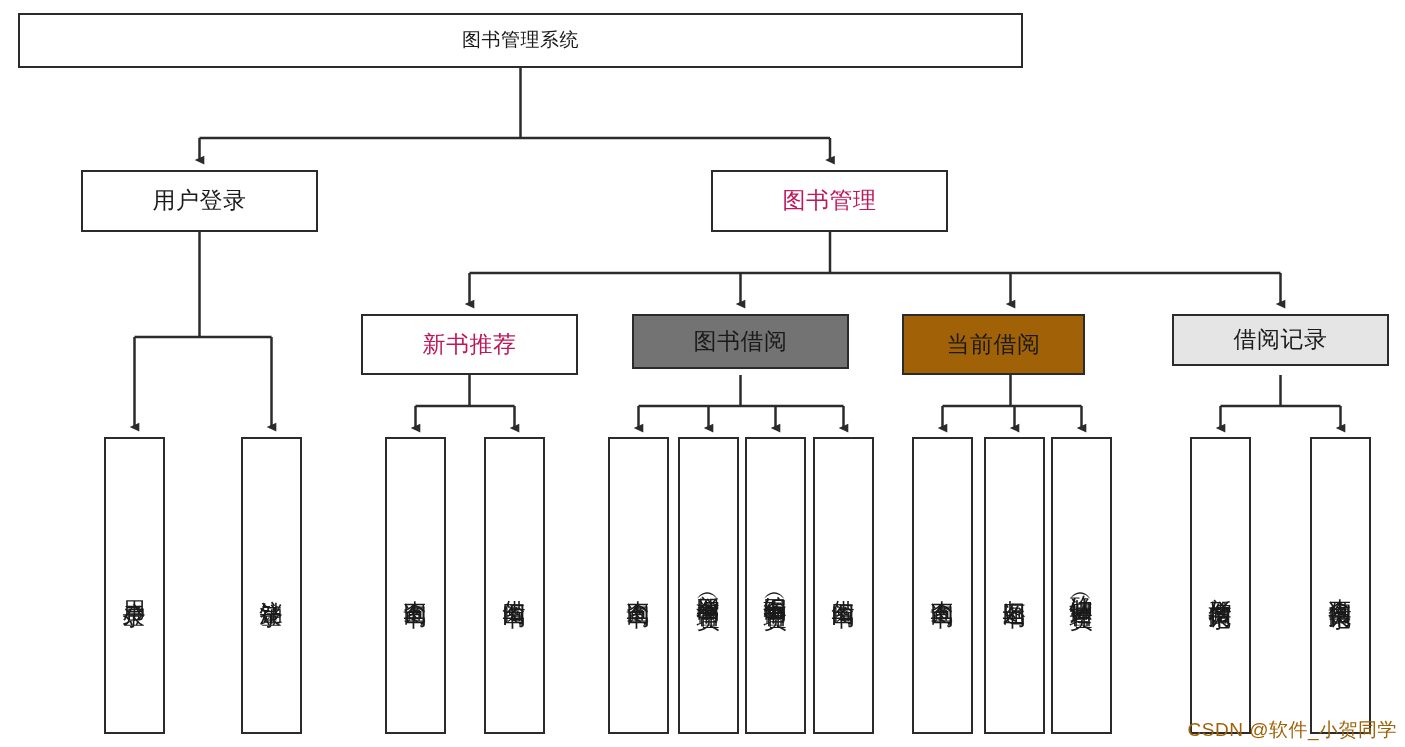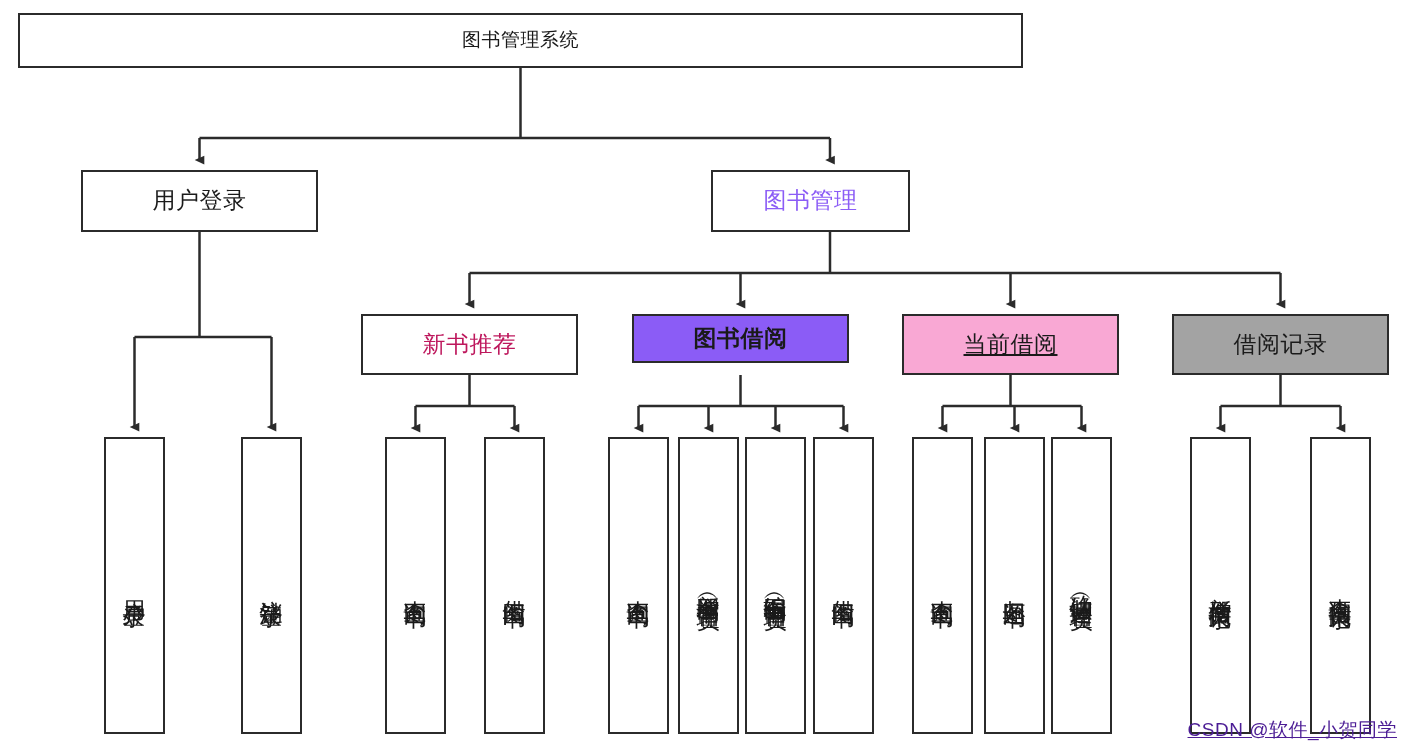--- a/index.html
+++ b/index.html
@@ -125,34 +125,34 @@
     </g>
   </svg>
 
   <div class="node root horiz" style="left: 18px; top: 13px; width: 1005px; height: 55px; border-color: rgb(43, 43, 43); background: rgb(255, 255, 255); color: rgb(26, 26, 26);">
     <span class="label">图书管理系统</span>
   </div>
 
   <div class="node horiz" style="left: 81px; top: 170px; width: 237px; height: 62px; border-color: rgb(43, 43, 43); background: rgb(255, 255, 255); color: rgb(26, 26, 26);">
     <span class="label">用户登录</span>
   </div>
-  <div class="node horiz" style="left: 711px; top: 170px; width: 199px; height: 62px; border-color: rgb(43, 43, 43); background: rgb(255, 255, 255); color: #8b5cf6;">
+  <div class="node horiz" style="left: 711px; top: 170px; width: 237px; height: 62px; border-color: rgb(43, 43, 43); background: rgb(255, 255, 255); color: #be185d;">
     <span class="label">图书管理</span>
   </div>
 
   <div class="node horiz" style="left: 361px; top: 314px; width: 217px; height: 61px; border-color: rgb(43, 43, 43); background: rgb(255, 255, 255); color: #be185d;">
     <span class="label">新书推荐</span>
   </div>
-  <div class="node horiz" style="left: 632px; top: 314px; width: 217px; height: 49px; border-color: rgb(43, 43, 43); background: #8b5cf6; color: rgb(26, 26, 26); font-weight: bold;">
+  <div class="node horiz" style="left: 632px; top: 314px; width: 217px; height: 55px; border-color: rgb(43, 43, 43); background: #737373; color: rgb(26, 26, 26);">
     <span class="label">图书借阅</span>
   </div>
-  <div class="node horiz" style="left: 902px; top: 314px; width: 217px; height: 61px; border-color: rgb(43, 43, 43); background: #f9a8d4; color: rgb(26, 26, 26); text-decoration: underline;">
+  <div class="node horiz" style="left: 902px; top: 314px; width: 183px; height: 61px; border-color: rgb(43, 43, 43); background: #a16207; color: rgb(26, 26, 26);">
     <span class="label">当前借阅</span>
   </div>
-  <div class="node horiz" style="left: 1172px; top: 314px; width: 217px; height: 61px; border-color: rgb(43, 43, 43); background: #a3a3a3; color: rgb(26, 26, 26);">
+  <div class="node horiz" style="left: 1172px; top: 314px; width: 217px; height: 52px; border-color: rgb(43, 43, 43); background: #e5e5e5; color: rgb(26, 26, 26);">
     <span class="label">借阅记录</span>
   </div>
 
   <div class="node vert" style="left: 104px; top: 437px; width: 61px; height: 297px; border-color: rgb(43, 43, 43); background: rgb(255, 255, 255); color: rgb(26, 26, 26);">
     <span class="label">用户登录</span>
   </div>
   <div class="node vert" style="left: 241px; top: 437px; width: 61px; height: 297px; border-color: rgb(43, 43, 43); background: rgb(255, 255, 255); color: rgb(26, 26, 26);">
     <span class="label">注销登录</span>
   </div>
   <div class="node vert" style="left: 385px; top: 437px; width: 61px; height: 297px; border-color: rgb(43, 43, 43); background: rgb(255, 255, 255); color: rgb(26, 26, 26);">
@@ -182,14 +182,14 @@
   <div class="node vert" style="left: 1051px; top: 437px; width: 61px; height: 297px; border-color: rgb(43, 43, 43); background: rgb(255, 255, 255); color: rgb(26, 26, 26);">
     <span class="label">确认归还（管理员）</span>
   </div>
   <div class="node vert" style="left: 1190px; top: 437px; width: 61px; height: 297px; border-color: rgb(43, 43, 43); background: rgb(255, 255, 255); color: rgb(26, 26, 26);">
     <span class="label">新增借阅记录</span>
   </div>
   <div class="node vert" style="left: 1310px; top: 437px; width: 61px; height: 297px; border-color: rgb(43, 43, 43); background: rgb(255, 255, 255); color: rgb(26, 26, 26);">
     <span class="label">查询借阅记录</span>
   </div>
 
-  <div class="watermark" style="color: #4c1d95; text-decoration: underline;">CSDN @软件_小贺同学</div>
+  <div class="watermark" style="color: #a16207;">CSDN @软件_小贺同学</div>
 </div>
 
 </body></html>

